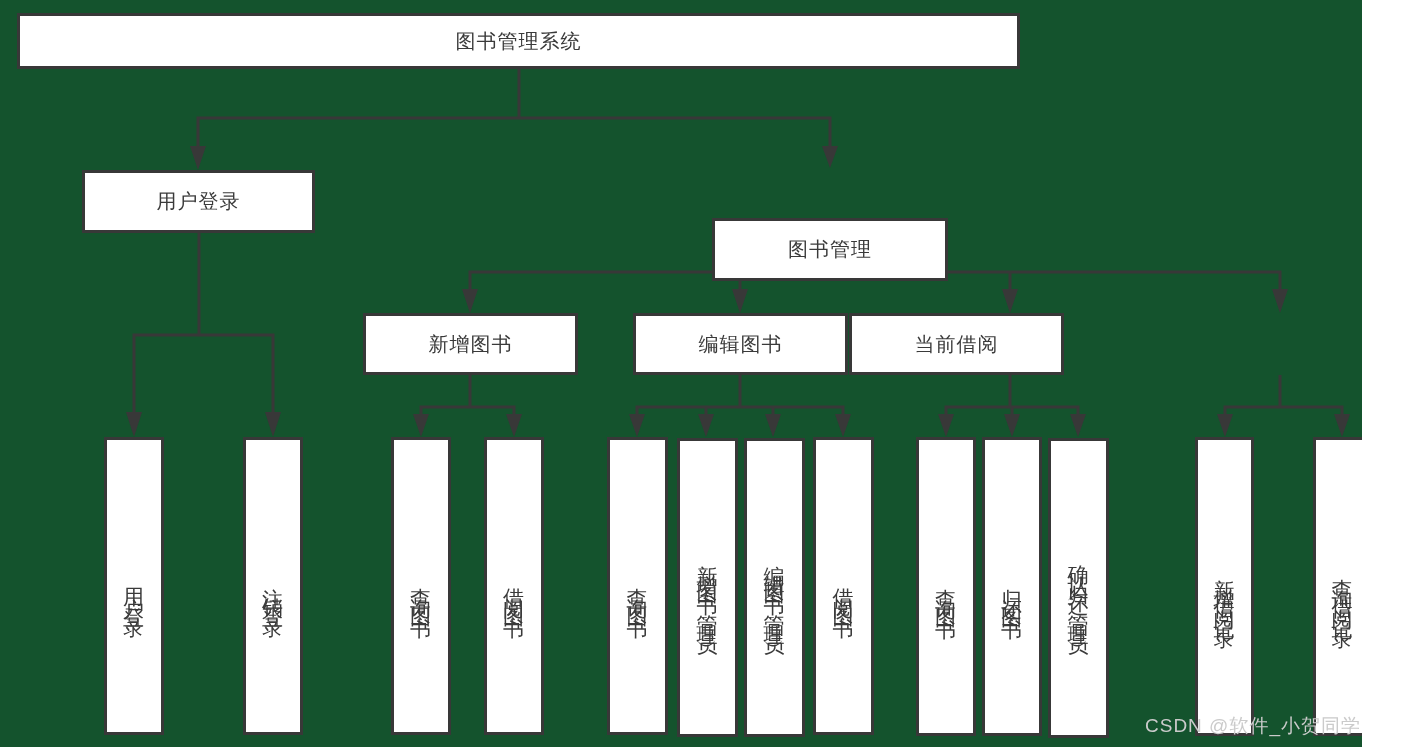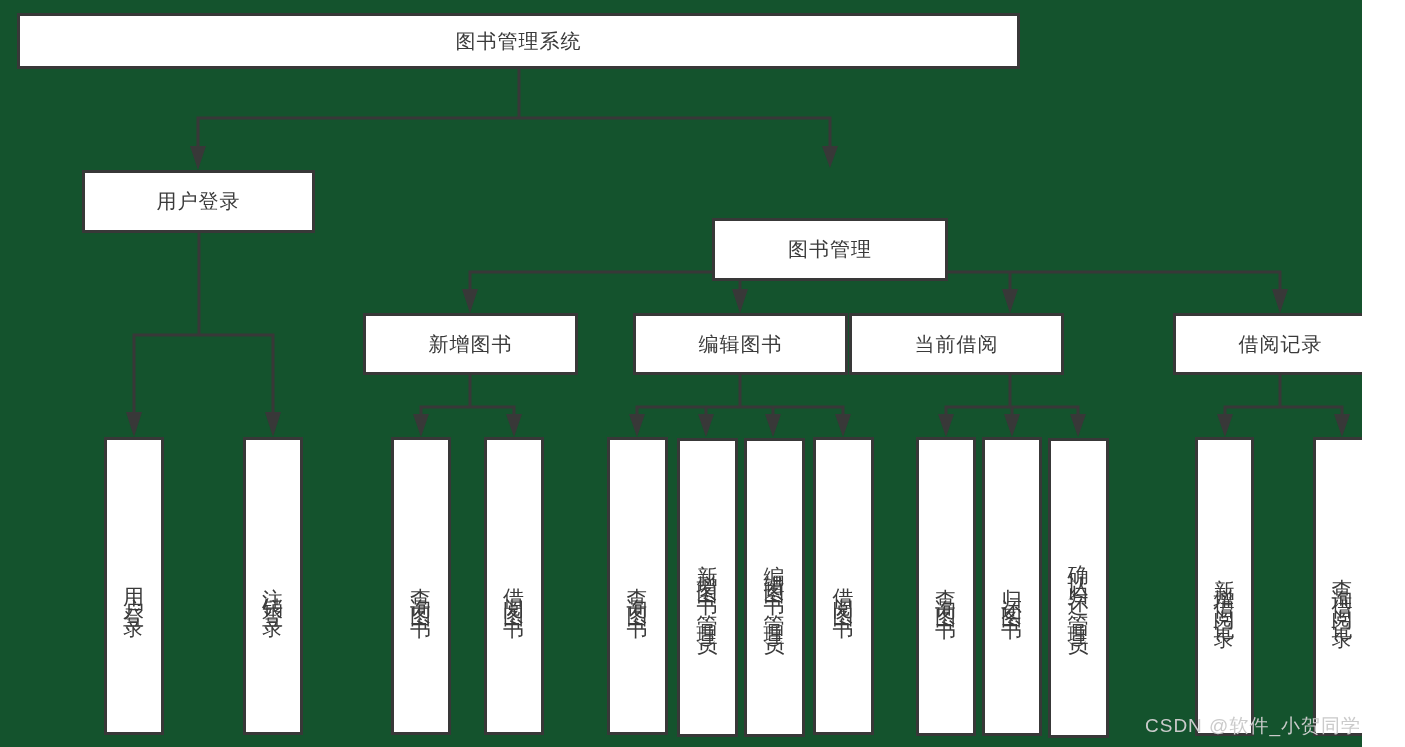--- a/index.html
+++ b/index.html
@@ -129,23 +129,20 @@
 
   <div class="box" style="left:363px;top:313px;width:215px;height:62px;">
     <span>新增图书</span>
   </div>
   <div class="box" style="left:633px;top:313px;width:215px;height:62px;">
     <span>编辑图书</span>
   </div>
   <div class="box" style="left:849px;top:313px;width:215px;height:62px;">
     <span>当前借阅</span>
   </div>
-  <div class="box" style="left:1173px;top:313px;width:215px;height:62px;">
-    <span>借阅记录</span>
-  </div>
 
   <div class="vbox" style="left:104px;top:437px;width:60px;height:298px;">
     <span class="vtext">用户登录</span>
   </div>
   <div class="vbox" style="left:243px;top:437px;width:60px;height:298px;">
     <span class="vtext">注销登录</span>
   </div>
 
   <div class="vbox" style="left:391px;top:437px;width:60px;height:298px;">
     <span class="vtext">查询图书</span>

